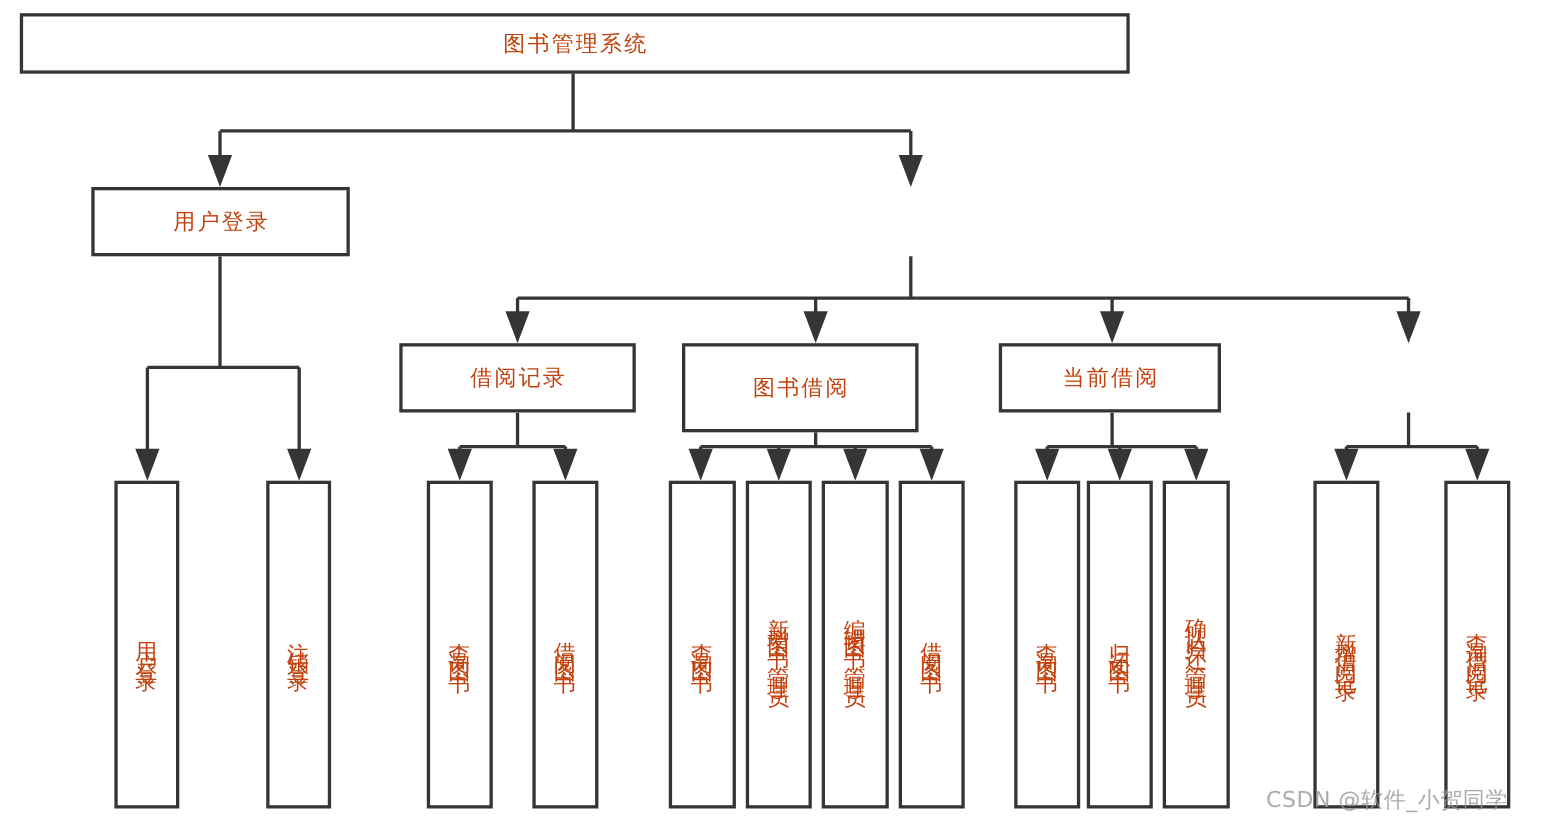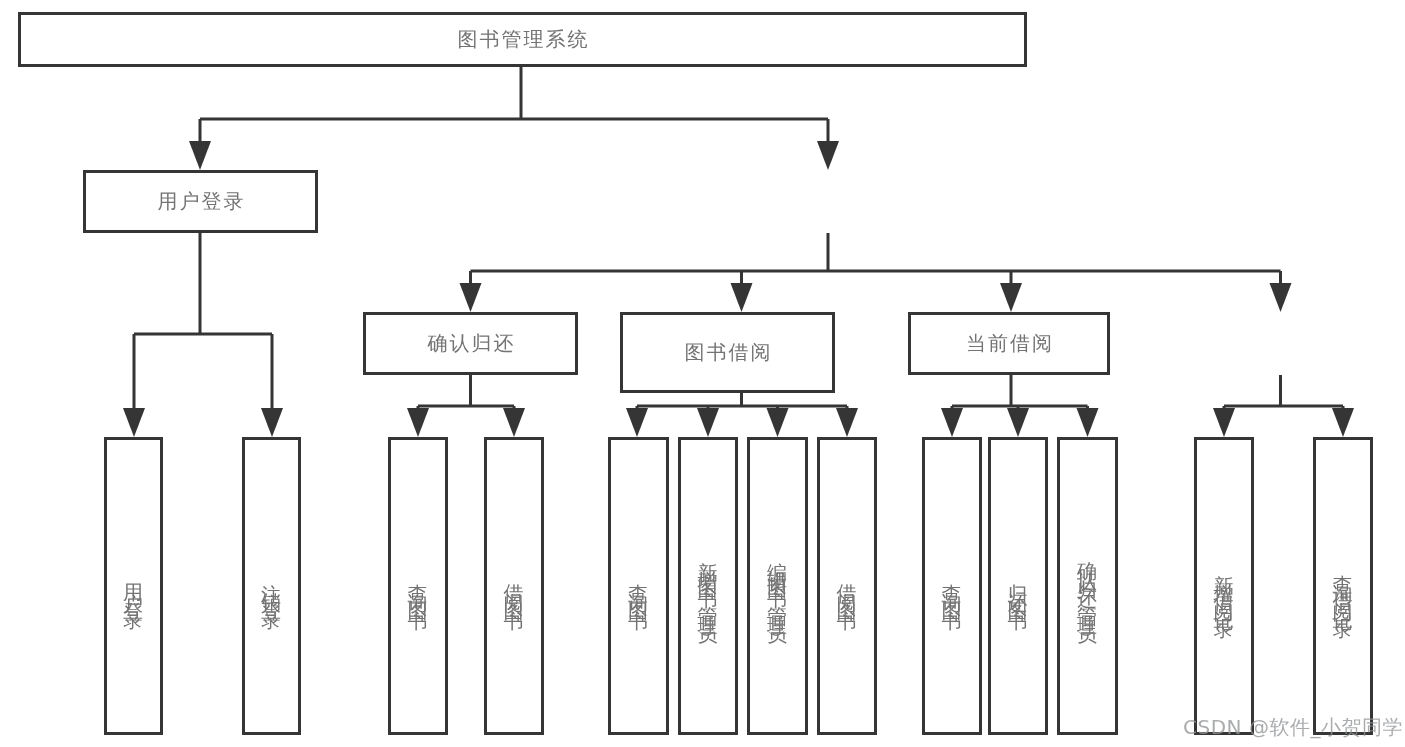--- a/index.html
+++ b/index.html
@@ -18,37 +18,37 @@
     pointer-events: none;
   }
   .node {
     position: absolute;
     box-sizing: border-box;
     border: 3px solid #353535;
     background: #ffffff;
     display: flex;
     align-items: center;
     justify-content: center;
-    color: #737373;
+    color: #c2410c;
     font-size: 20px;
     letter-spacing: 2px;
     white-space: nowrap;
     text-indent: 2px;
   }
   .node.vertical {
     writing-mode: vertical-rl;
     text-orientation: mixed;
     letter-spacing: 9px;
     white-space: normal;
     text-indent: 0;
     line-height: 1;
   }
   .watermark {
     position: absolute;
-    left: 1183px;
+    left: 1151px;
     top: 714px;
     width: 215px;
     font-size: 20px;
     color: rgba(148, 150, 153, 0.8);
     letter-spacing: 0.5px;
     white-space: nowrap;
   }
 </style>
 </head>
 <body>
@@ -92,21 +92,21 @@
       <polygon points="1076.5,408 1098.5,408 1087.5,437"></polygon>
       <polygon points="1213,408 1235,408 1224,437"></polygon>
       <polygon points="1332,408 1354,408 1343,437"></polygon>
     </g>
   </svg>
 
   <div class="node" style="left:18px; top:12px; width:1009px; height:55px;">图书管理系统</div>
 
   <div class="node" style="left:83px; top:170px; width:235px; height:63px;">用户登录</div>
 
-  <div class="node" style="left:363px; top:312px; width:215px; height:63px;">确认归还</div>
+  <div class="node" style="left:363px; top:312px; width:215px; height:63px;">借阅记录</div>
   <div class="node" style="left:620px; top:312px; width:215px; height:81px;">图书借阅</div>
   <div class="node" style="left:908px; top:312px; width:202px; height:63px;">当前借阅</div>
 
   <div class="node vertical" style="left:104px; top:437px; width:59px; height:298px;">用户登录</div>
   <div class="node vertical" style="left:242px; top:437px; width:59px; height:298px;">注销登录</div>
 
   <div class="node vertical" style="left:388px; top:437px; width:60px; height:298px;">查询图书</div>
   <div class="node vertical" style="left:484px; top:437px; width:60px; height:298px;">借阅图书</div>
 
   <div class="node vertical" style="left:608px; top:437px; width:61px; height:298px;">查询图书</div>

